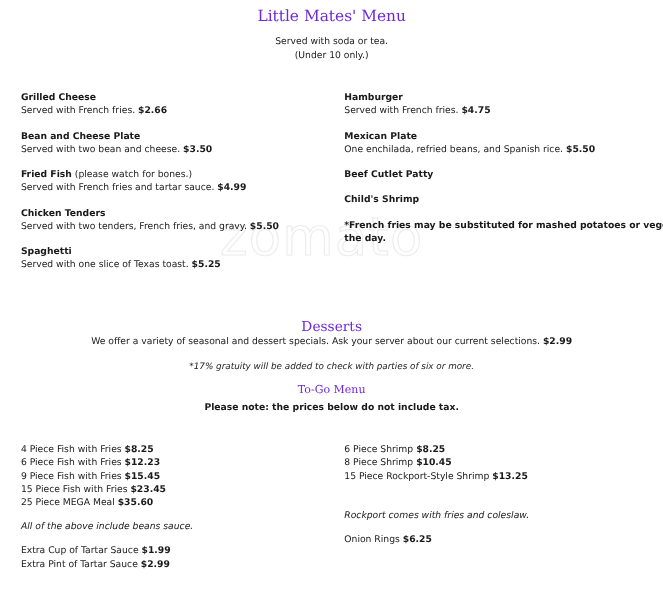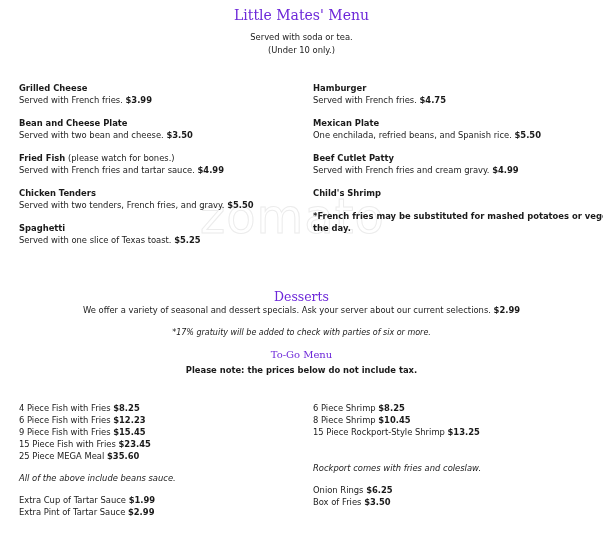--- a/index.html
+++ b/index.html
@@ -33,21 +33,21 @@
 
 <div class="watermark">zomato</div>
 
 <div class="title" style="top:6px;font-size:14px;line-height:18px;">Little Mates' Menu</div>
 <div class="center" style="top:31px;">Served with soda or tea.</div>
 <div class="center" style="top:44px;">(Under 10 only.)</div>
 
 <div class="col" style="left:19px;top:82px;width:280px;">
   <div class="item">
     <div><span class="name">Grilled Cheese</span></div>
-    <div class="line"><span>Served with French fries.</span> <span class="price">$3.99</span></div>
+    <div class="line"><span>Served with French fries.</span> <span class="price">$2.66</span></div>
   </div>
   <div class="item">
     <div><span class="name">Bean and Cheese Plate</span></div>
     <div class="line"><span>Served with two bean and cheese.</span> <span class="price">$3.50</span></div>
   </div>
   <div class="item">
     <div><span class="name">Fried Fish</span> <span>(please watch for bones.)</span></div>
     <div class="line"><span>Served with French fries and tartar sauce.</span> <span class="price">$4.99</span></div>
   </div>
   <div class="item">
@@ -64,21 +64,20 @@
   <div class="item">
     <div><span class="name">Hamburger</span></div>
     <div class="line"><span>Served with French fries.</span> <span class="price">$4.75</span></div>
   </div>
   <div class="item">
     <div><span class="name">Mexican Plate</span></div>
     <div class="line"><span>One enchilada, refried beans, and Spanish rice.</span> <span class="price">$5.50</span></div>
   </div>
   <div class="item">
     <div><span class="name">Beef Cutlet Patty</span></div>
-    <div class="line"><span>Served with French fries and cream gravy.</span> <span class="price">$4.99</span></div>
   </div>
   <div class="item">
     <div><span class="name">Child's Shrimp</span></div>
   </div>
   <div class="note-bold">
     <div class="line">*French fries may be substituted for mashed potatoes or vegetable of</div>
     <div>the day.</div>
   </div>
 </div>
 
@@ -101,14 +100,13 @@
   <div class="line"><span>Extra Cup of Tartar Sauce</span> <span class="price">$1.99</span></div>
   <div class="line"><span>Extra Pint of Tartar Sauce</span> <span class="price">$2.99</span></div>
 </div>
 
 <div class="col" style="left:313px;top:402px;width:285px;">
   <div class="line"><span>6 Piece Shrimp</span> <span class="price">$8.25</span></div>
   <div class="line"><span>8 Piece Shrimp</span> <span class="price">$10.45</span></div>
   <div class="line"><span>15 Piece Rockport-Style Shrimp</span> <span class="price">$13.25</span></div>
   <div class="italic" style="margin-top:24px;margin-bottom:10px;">Rockport comes with fries and coleslaw.</div>
   <div class="line"><span>Onion Rings</span> <span class="price">$6.25</span></div>
-  <div class="line"><span>Box of Fries</span> <span class="price">$3.50</span></div>
 </div>
 
 </body></html>

